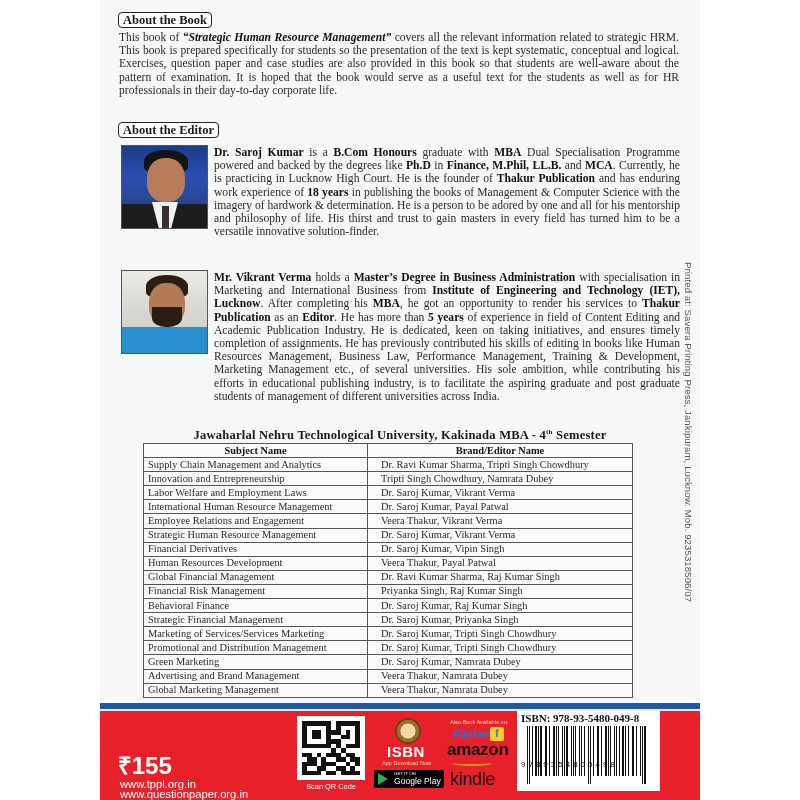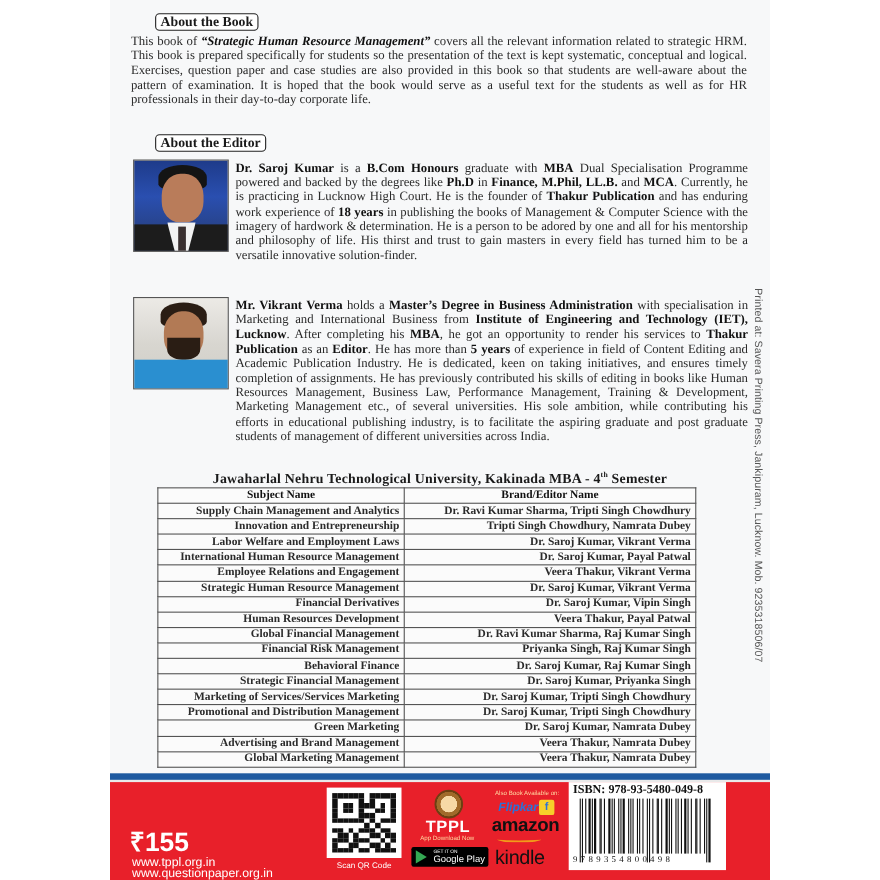--- a/index.html
+++ b/index.html
@@ -9,21 +9,20 @@
   .page {
     position: absolute; left: 100px; top: 0; width: 600px; height: 800px;
     background: #f7f8f9;
   }
 
   .section-label {
     position: absolute; left: 18px;
     border: 1.5px solid #222; border-radius: 4px;
     padding: 0 4px; font-weight: bold; font-size: 12.5px; line-height: 14px;
     background: #fff;
-    margin-left: 23px;
   }
 
   .para {
     position: absolute; font-size: 11.6px; line-height: 13.2px; text-align: justify;
     color: #2a2a2a;
   }
   .para b { color: #111; }
 
   .photo {
     position: absolute; width: 87px; height: 84px; border: 1.5px solid #555; overflow: hidden;
@@ -38,21 +37,21 @@
     font-weight: bold; font-size: 12.6px; letter-spacing: 0.2px;
   }
   .table-title sup { font-size: 7px; }
 
   table.subjects {
     position: absolute; left: 43px; top: 443px; width: 490px;
     border-collapse: collapse; font-size: 10.4px; background: #fbfbfb;
   }
   table.subjects td, table.subjects th {
     border: 1px solid #555; height: 14.1px; padding: 0 4px; line-height: 12px; white-space: nowrap;
-    font-weight: bold; color: #2b2b2b; text-align: right;
+    font-weight: normal; color: #2b2b2b;
   }
   table.subjects th { font-weight: bold; text-align: center; color: #111; }
   table.subjects td:first-child, table.subjects th:first-child { width: 224px; }
   table.subjects td:last-child { padding-left: 13px; }
 
   .vertical-print {
     position: absolute; left: 574px; top: 262px; width: 20px; height: 420px;
     writing-mode: vertical-rl; font-family: "Liberation Sans", sans-serif;
     font-size: 9.6px; color: #555; letter-spacing: 0.1px;
   }
@@ -99,21 +98,21 @@
   .amazon { position: absolute; left: 347px; top: 29px; color: #111; font-family: "Liberation Sans", sans-serif; font-weight: bold; font-size: 17px; letter-spacing: -0.3px; }
   .amazon-smile { position: absolute; left: 352px; top: 49px; width: 40px; height: 6px; border-bottom: 2px solid #f29a1a; border-radius: 0 0 50% 50%; }
   .kindle { position: absolute; left: 350px; top: 58px; color: #111; font-family: "Liberation Sans", sans-serif; font-size: 18px; letter-spacing: -0.3px; }
 
   .isbn-box {
     position: absolute; left: 417px; top: 0; width: 143px; height: 80px; background: #fff;
   }
   .isbn-text { position: absolute; left: 4px; top: 1px; font-family: "Liberation Serif", serif; font-weight: bold; font-size: 11px; color: #111; white-space: nowrap; }
   .barcode { position: absolute; left: 10px; top: 15px; width: 122px; height: 55px; display: flex; align-items: stretch; }
   .barcode span { display: block; background: #111; margin-right: 1px; }
-  .barcode-digits { position: absolute; left: 4px; top: 66px; font-family: Liberation Serif, serif; font-size: 8px; letter-spacing: 3px; color: #111; text-align: center; }
+  .barcode-digits { position: absolute; left: 4px; top: 49px; font-family: Liberation Sans, sans-serif; font-size: 8px; letter-spacing: 3px; color: #111; text-align: center; }
 </style>
 </head>
 <body>
 
 <div class="page">
 
   <div class="section-label" style="top:12px;">About the Book</div>
   <p class="para" style="left:19px; top:31px; width:560px;"><span>This book of </span><b><i>“Strategic Human Resource Management”</i></b><span> covers all the relevant information related to strategic HRM. This book is prepared specifically for students so the presentation of the text is kept systematic, conceptual and logical. Exercises, question paper and case studies are also provided in this book so that students are well-aware about the pattern of examination. It is hoped that the book would serve as a useful text for the students as well as for HR professionals in their day-to-day corporate life.</span></p>
 
   <div class="section-label" style="top:122px;">About the Editor</div>
@@ -371,21 +370,21 @@
           <span style="background: transparent;"></span>
           <span></span>
           <span></span>
           <span></span>
           <span></span>
         </div>
     </div>
     <div class="qr-caption">Scan QR Code</div>
 
     <div class="tppl-logo"></div>
-    <div class="tppl-text">TPPL</div>
+    <div class="tppl-text">ISBN</div>
     <div class="tppl-sub">App Download Now</div>
     <div class="gplay">
       <span class="tri"></span>
       <span class="small">GET IT ON</span>
       <span class="big">Google Play</span>
     </div>
 
     <div class="avail">Also Book Available on:</div>
     <div class="flipkart">Flipkart</div>
     <div class="flip-bag">f</div>

